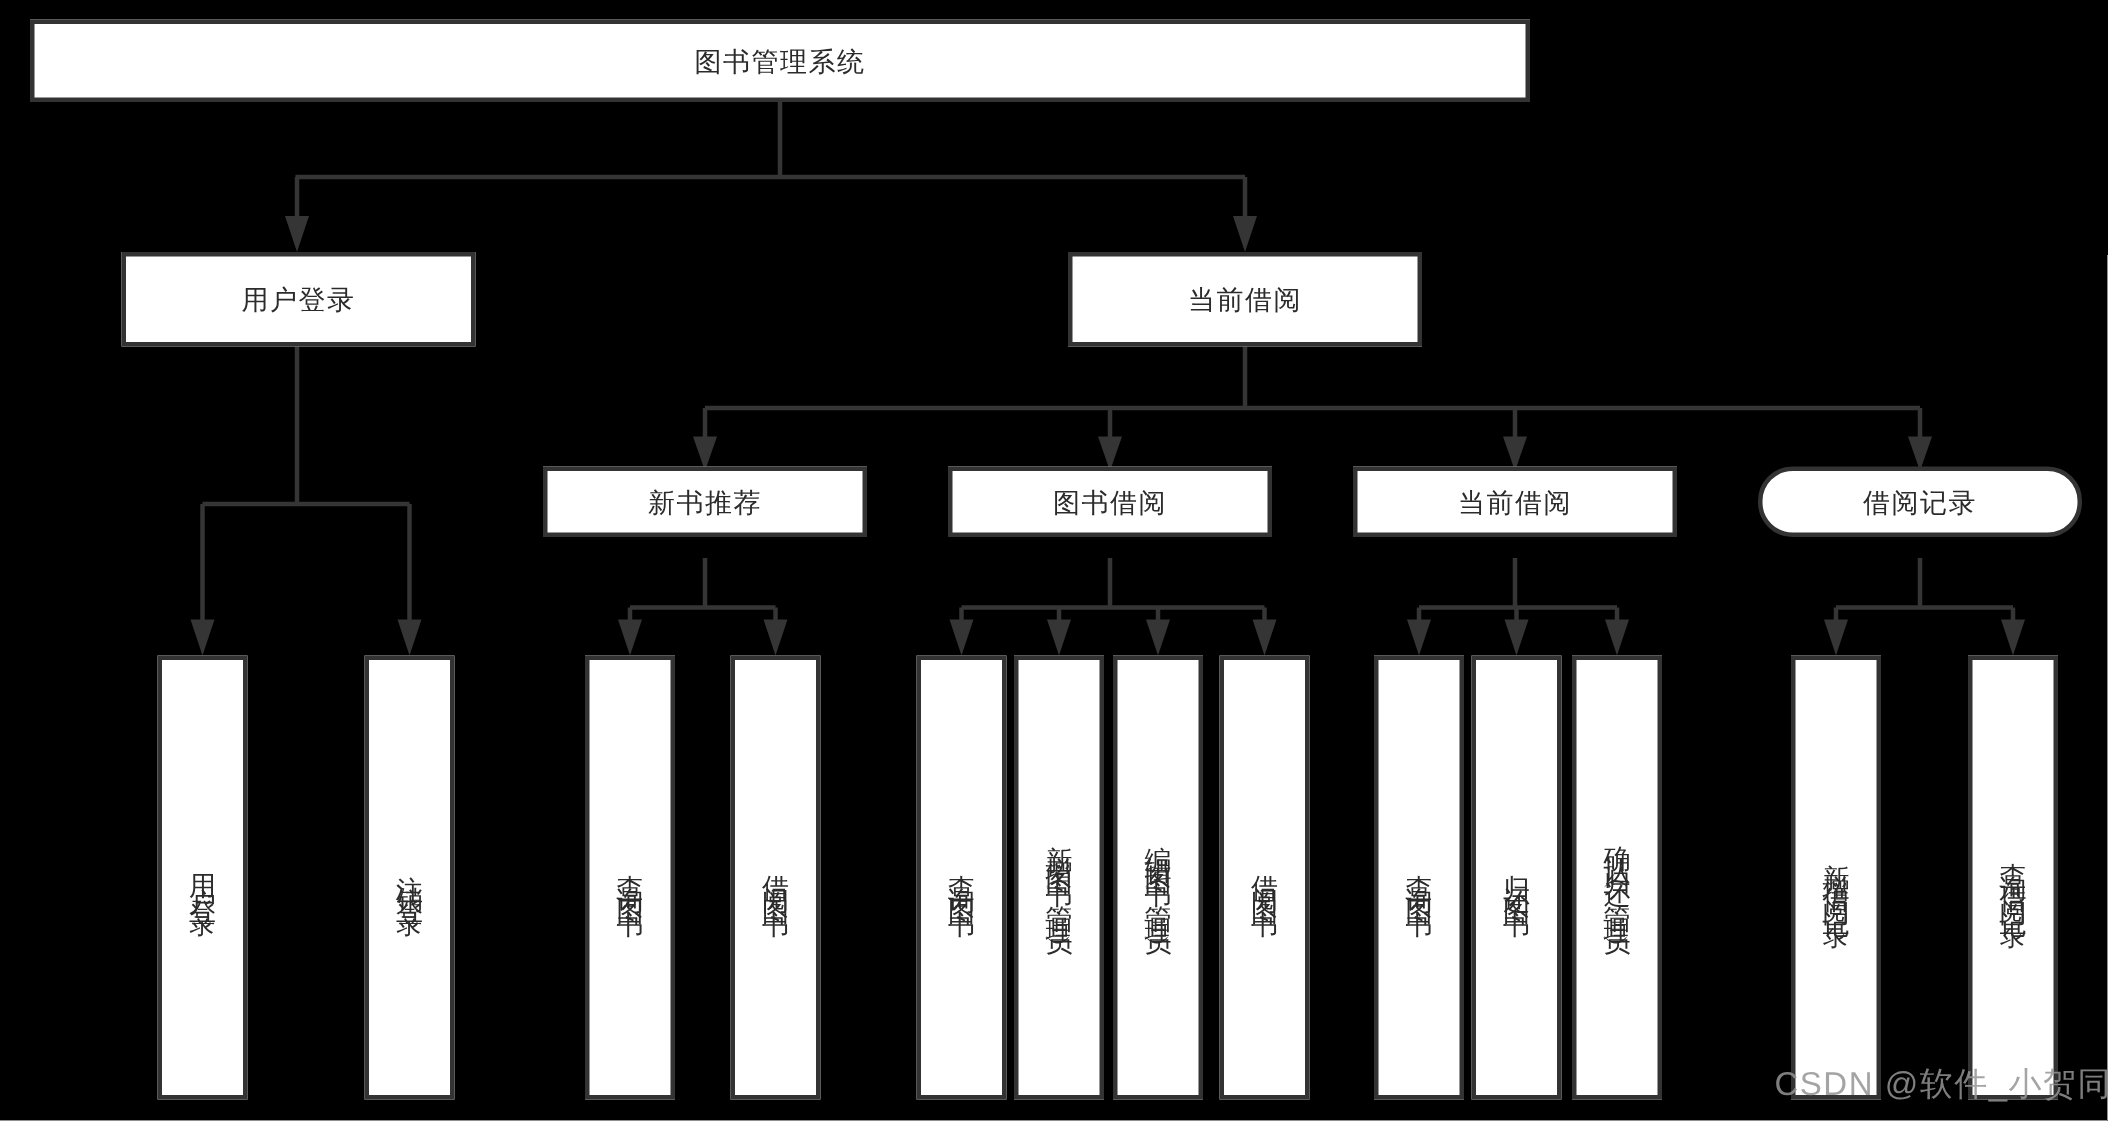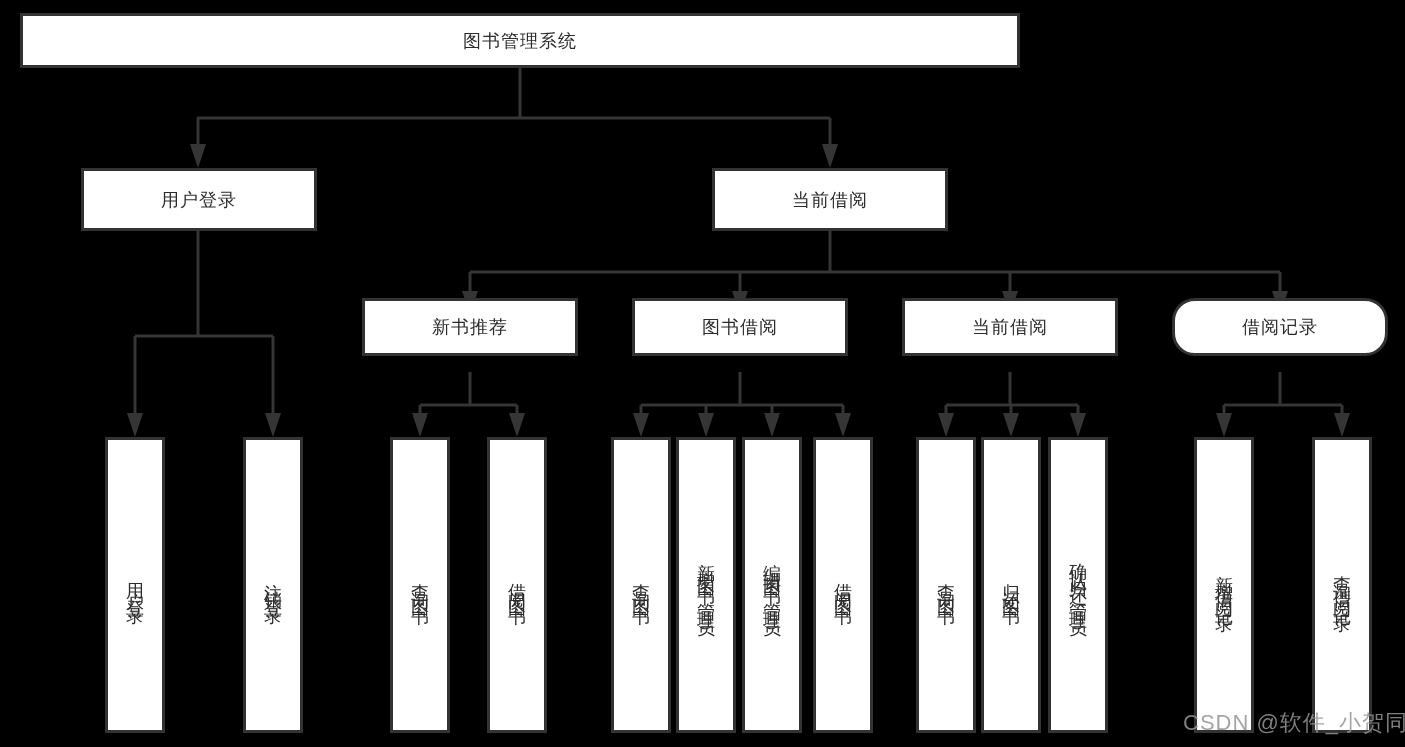--- a/index.html
+++ b/index.html
@@ -44,21 +44,21 @@
   }
   .hlabel {
     font-size: 18px;
     letter-spacing: 1px;
     line-height: 1;
     white-space: nowrap;
   }
   #root-box  { left: 20px;  top: 13px;  width: 1000px; height: 55px; }
   #branch-user  { left: 81px;  top: 168px; width: 236px; height: 63px; }
   #branch-books { left: 712px; top: 168px; width: 236px; height: 63px; }
-  .cat { top: 298px; width: 216px; height: 58px; }
+  .cat { top: 311px; width: 216px; height: 47px; }
   #cat-0 { left: 362px; }
   #cat-1 { left: 632px; }
   #cat-2 { left: 902px; }
   #cat-3 { left: 1172px; border-radius: 23px; }
   .leaf { top: 437px; width: 60px; height: 296px; }
   #leaf-0  { left: 105px; }
   #leaf-1  { left: 243px; }
   #leaf-2  { left: 390px; }
   #leaf-3  { left: 487px; }
   #leaf-4  { left: 611px; }

